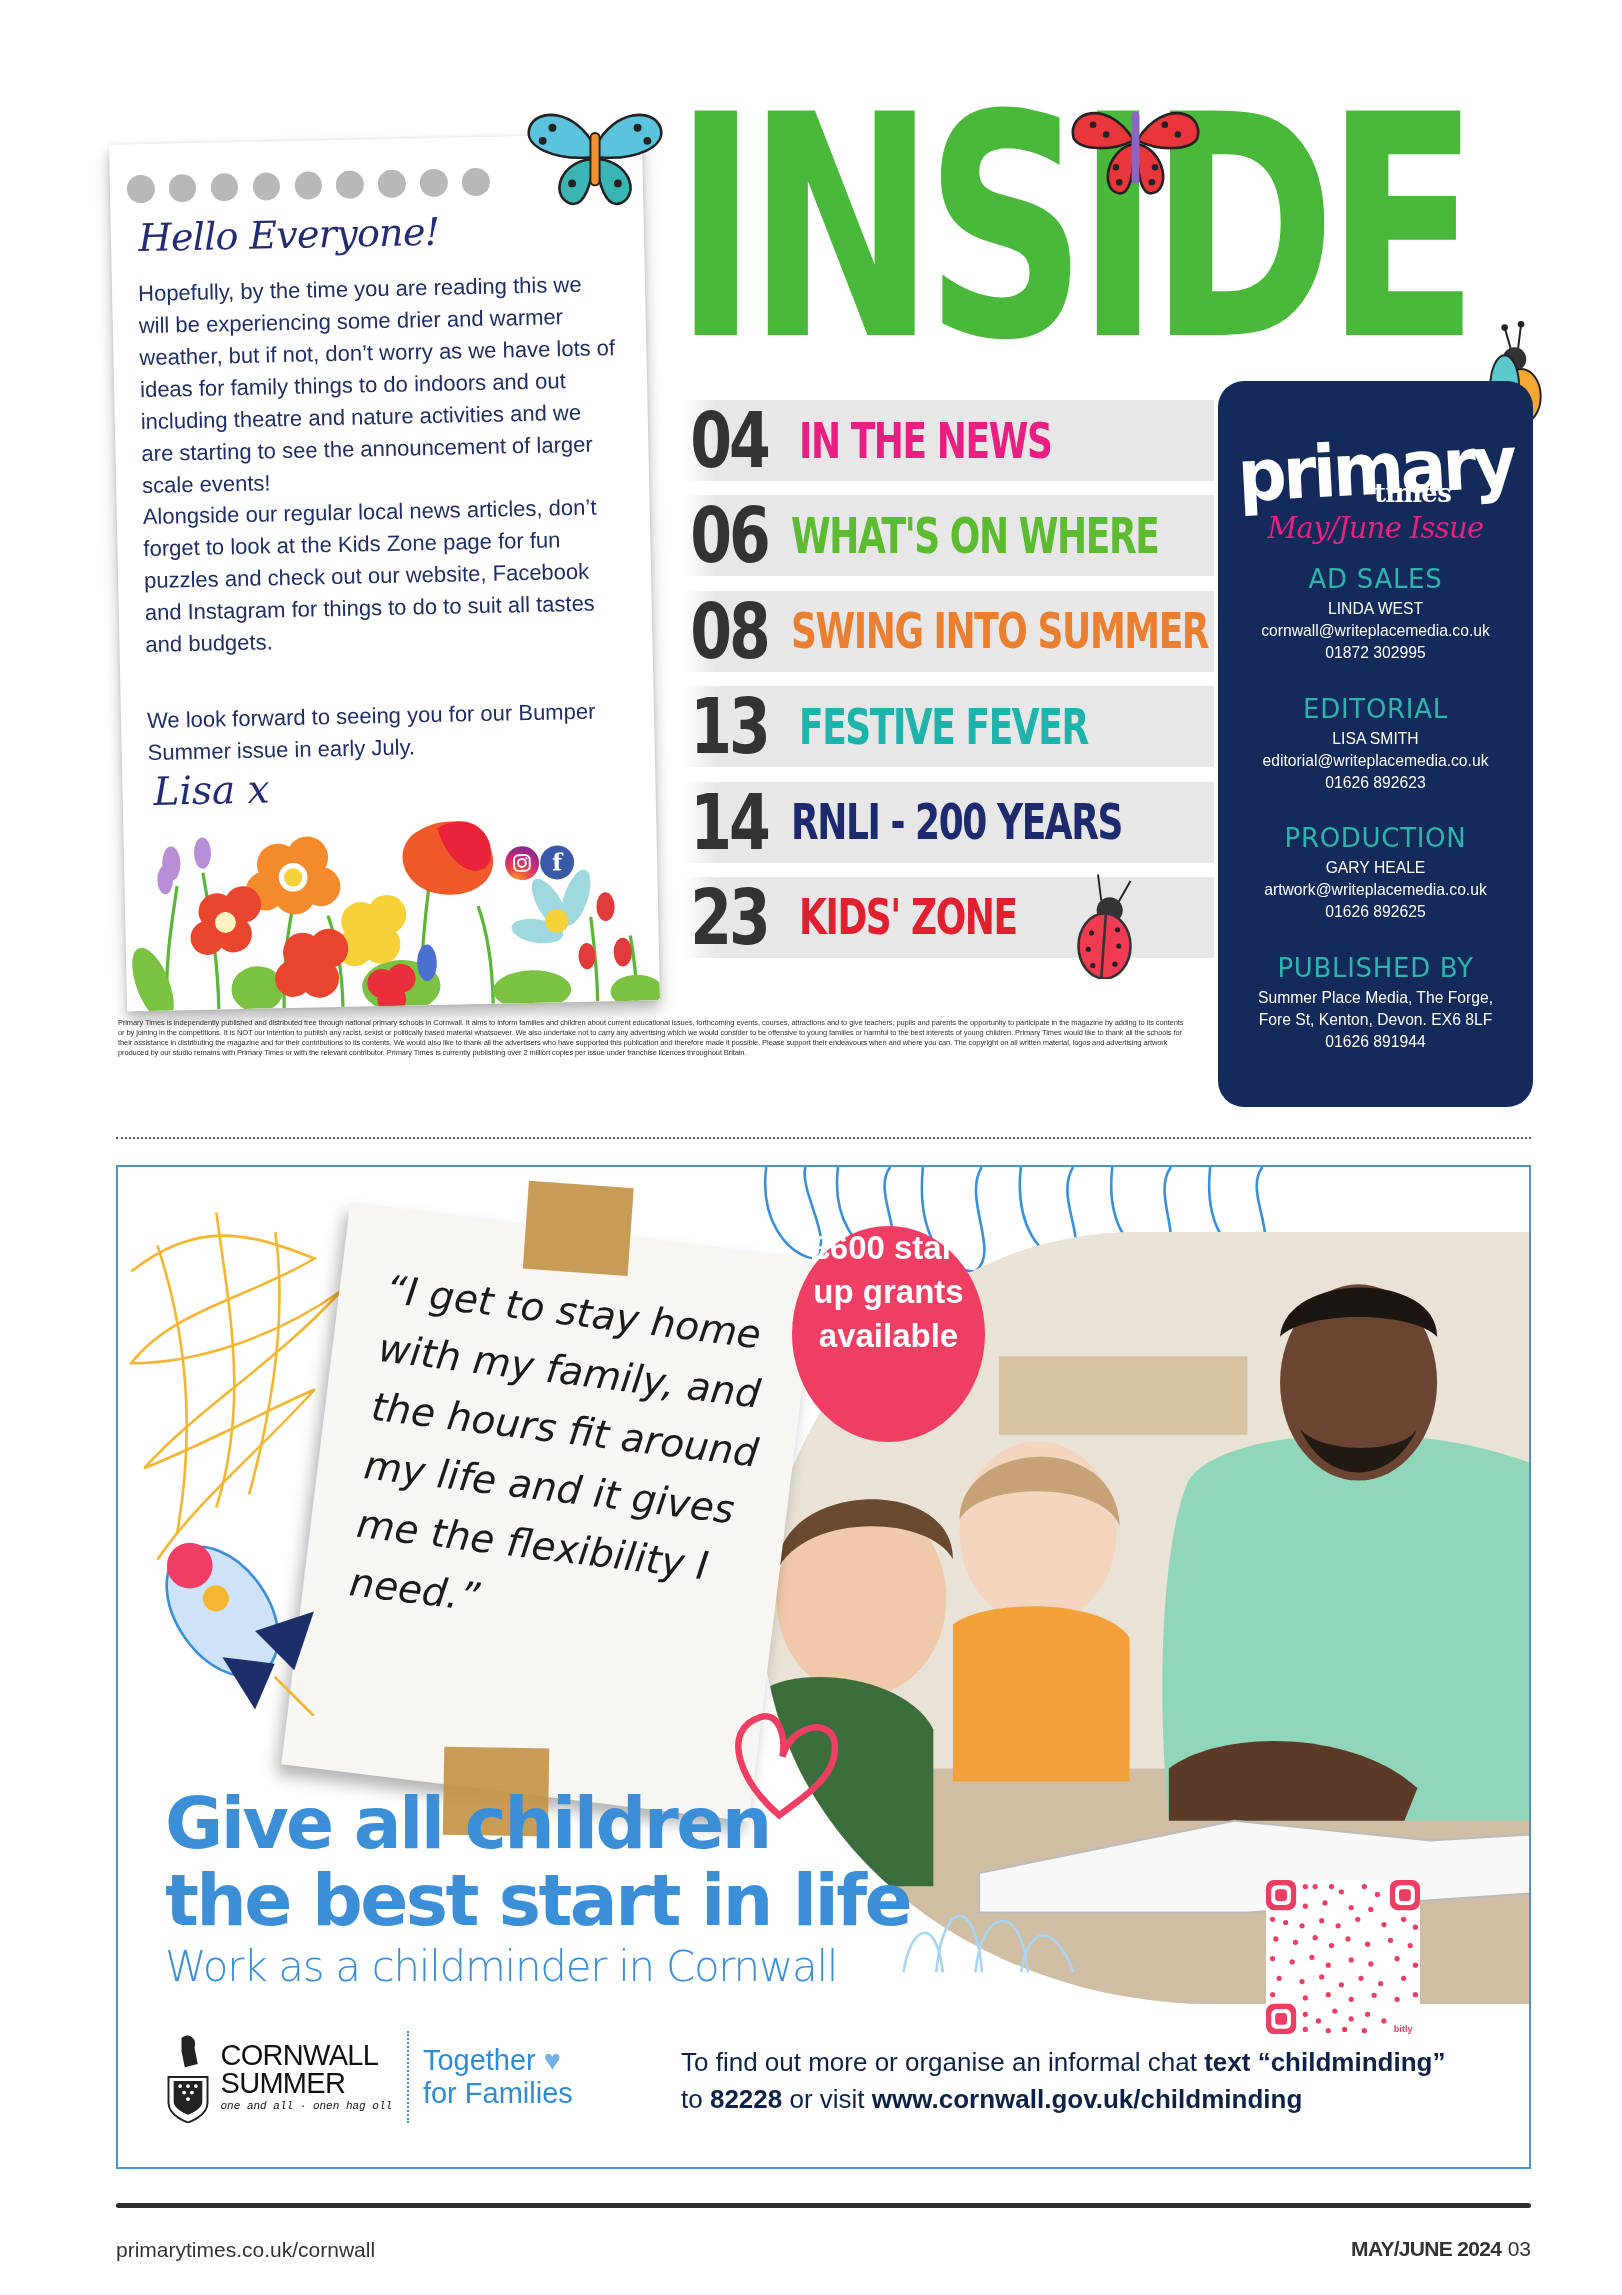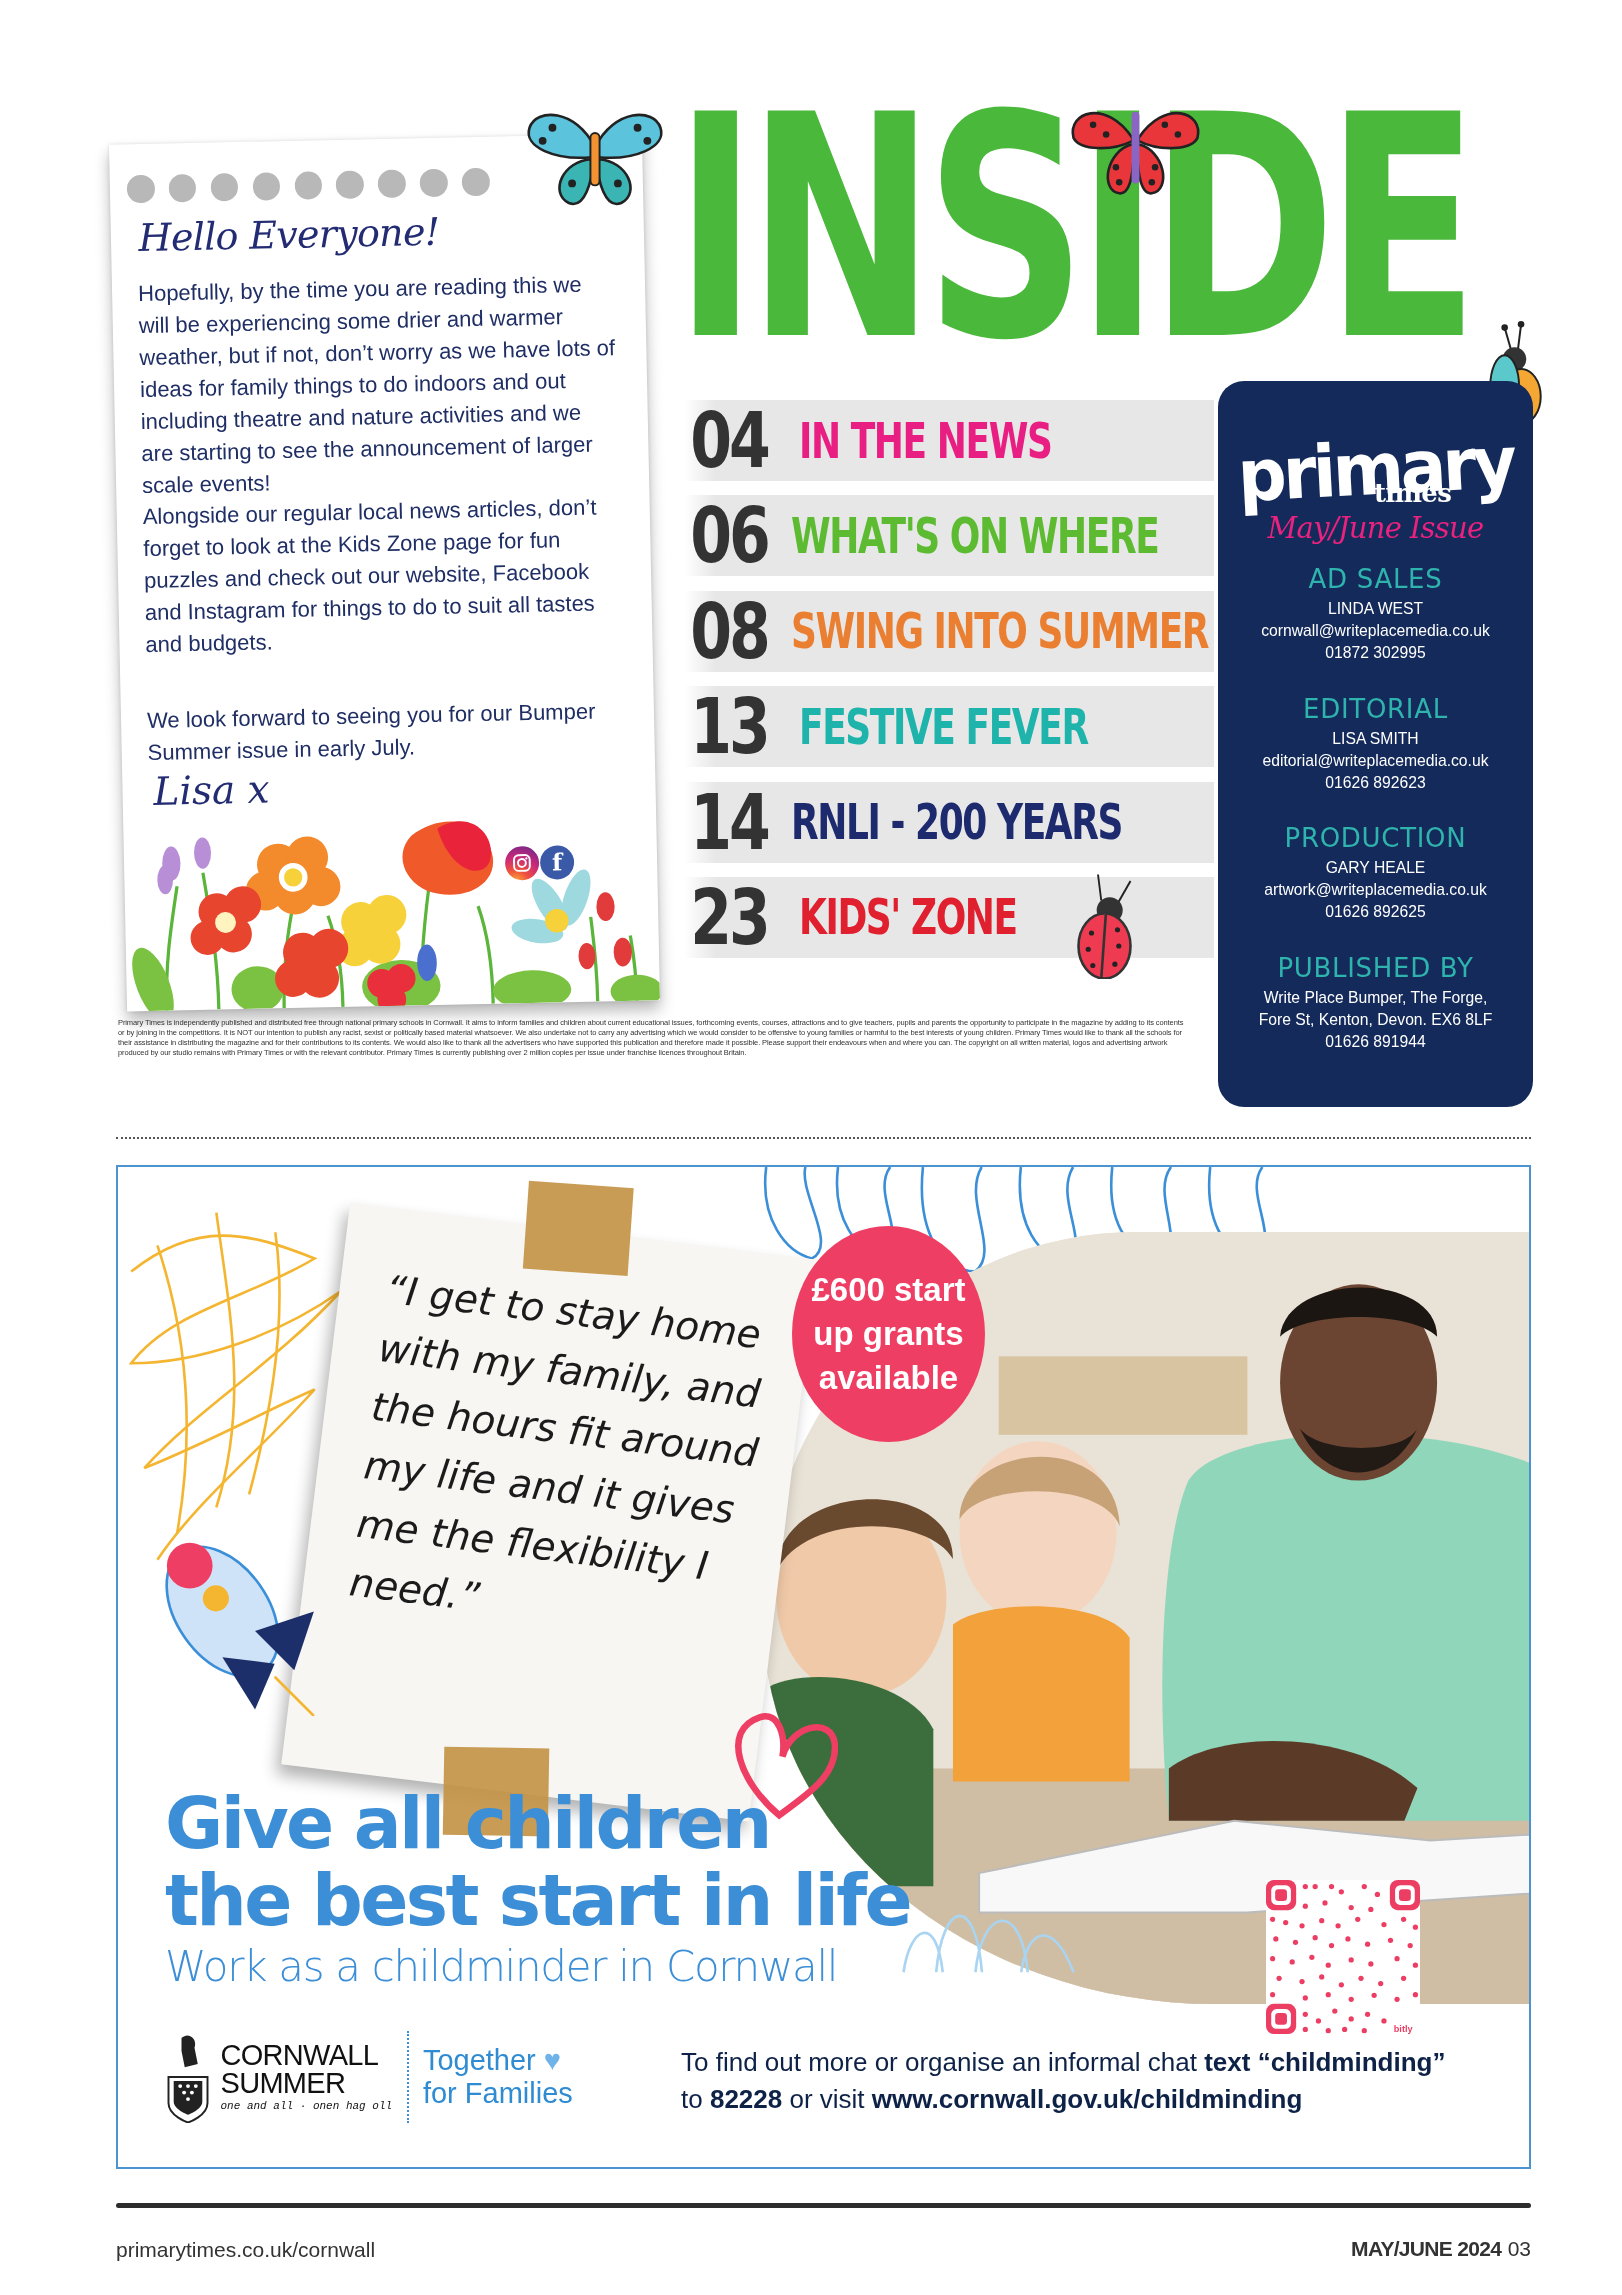--- a/index.html
+++ b/index.html
@@ -106,21 +106,21 @@
     background: #f7f6f2; transform: rotate(7deg); box-shadow: -3.9px 10.5px 15.7px rgba(0,0,0,0.3);
   }
   .tape { position: absolute; width: 105px; height: 88px; background: #c39447; opacity: 0.92; }
   .quote-text {
     position: absolute; left: 46px; top: 52px; width: 419px; font-family: "DejaVu Sans", sans-serif;
     font-style: italic; font-size: 39px; line-height: 59px; color: #1b1b1b;
   }
   .grant-bubble {
     position: absolute; left: 674px; top: 59px; width: 193px; height: 216px; border-radius: 50%;
     background: #ef3e63; color: #fff; text-align: center; display: flex; flex-direction: column;
-    justify-content: center; font-weight: bold; font-size: 33px; line-height: 44px; z-index: 3;
+    justify-content: flex-start; font-weight: bold; font-size: 33px; line-height: 44px; z-index: 3;
   }
   .headline {
     position: absolute; left: 47px; top: 618px; font-family: "DejaVu Sans", sans-serif;
     font-weight: 900; font-size: 71px; line-height: 77px; color: #3c8fd6; letter-spacing: -2.6px;
     z-index: 4;
   }
   .subhead {
     position: absolute; left: 47px; top: 775px; font-family: "DejaVu Sans", sans-serif;
     font-weight: 300; font-size: 42px; color: #3c8fd6; letter-spacing: -1.3px; z-index: 4;
   }
@@ -355,21 +355,21 @@
     <div class="sec-line">01626 892623</div>
   </div>
   <div class="sec" style="top:442px">
     <div class="sec-title">PRODUCTION</div>
     <div class="sec-line">GARY HEALE</div>
     <div class="sec-line">artwork@writeplacemedia.co.uk</div>
     <div class="sec-line">01626 892625</div>
   </div>
   <div class="sec" style="top:572px">
     <div class="sec-title">PUBLISHED BY</div>
-    <div class="sec-line">Write Place Bumper, The Forge,</div>
+    <div class="sec-line">Summer Place Media, The Forge,</div>
     <div class="sec-line">Fore St, Kenton, Devon. EX6 8LF</div>
     <div class="sec-line">01626 891944</div>
   </div>
 </div>
 
 <p class="disclaimer">Primary Times is independently published and distributed free through national primary schools in Cornwall. It aims to inform families and children about current educational issues, forthcoming events, courses, attractions and to give teachers, pupils and parents the opportunity to participate in the magazine by adding to its contents or by joining in the competitions. It is NOT our intention to publish any racist, sexist or politically based material whatsoever. We also undertake not to carry any advertising which we would consider to be offensive to young families or harmful to the best interests of young children. Primary Times would like to thank all the schools for their assistance in distributing the magazine and for their contributions to its contents. We would also like to thank all the advertisers who have supported this publication and therefore made it possible. Please support their endeavours when and where you can. The copyright on all written material, logos and advertising artwork produced by our studio remains with Primary Times or with the relevant contributor. Primary Times is currently publishing over 2 million copies per issue under franchise licences throughout Britain.</p>
 
 <div class="dotted"></div>
 
 <div class="ad">

